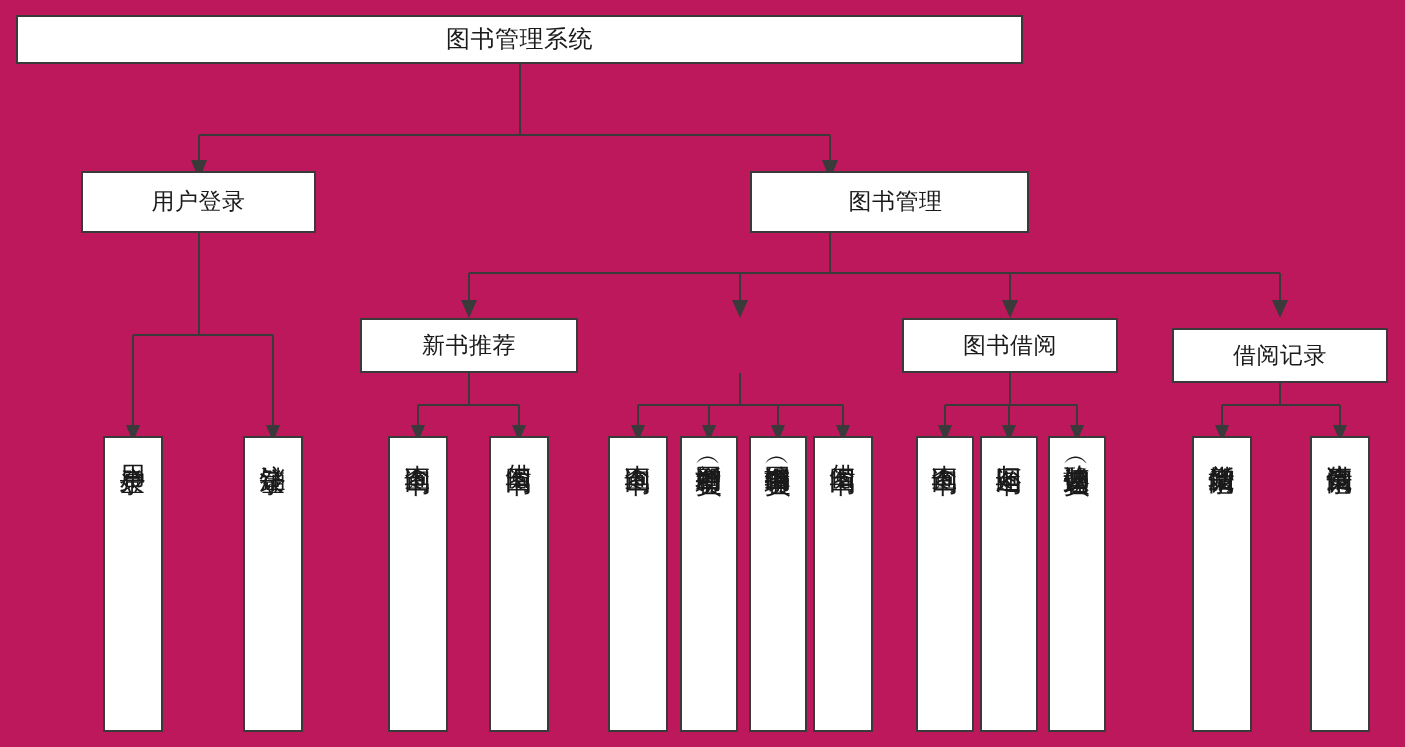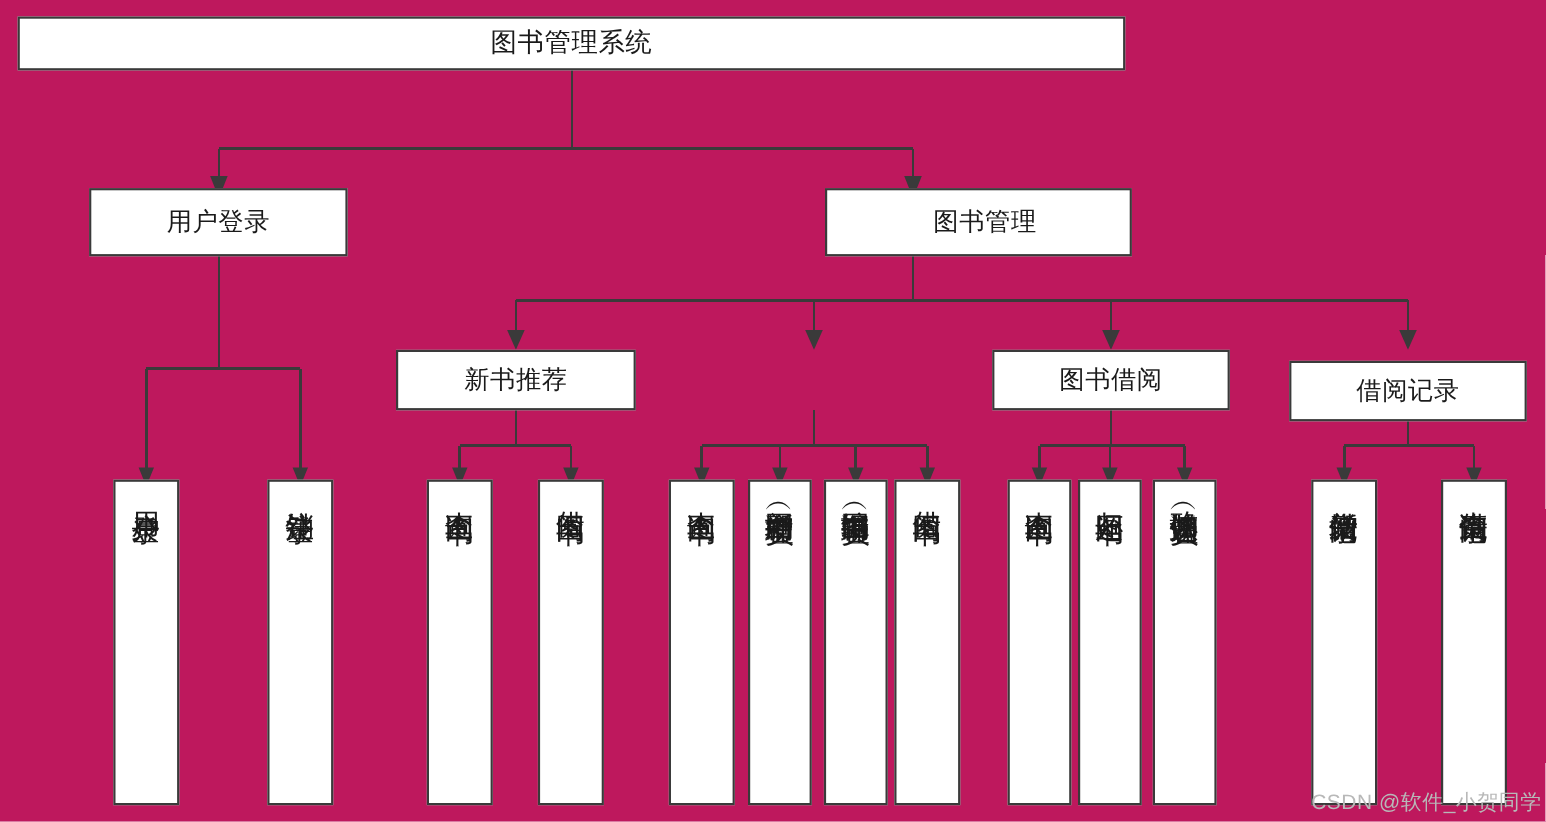--- a/index.html
+++ b/index.html
@@ -222,15 +222,14 @@
   </div>
 
   <div class="node v tall" style="left:1192px; top:436px; width:60px; height:296px;">
     <span class="lbl">新增借阅记录</span>
   </div>
 
   <div class="node v tall" style="left:1310px; top:436px; width:60px; height:296px;">
     <span class="lbl">查询借阅记录</span>
   </div>
 
-  <div class="watermark" style="left:1192px; top:716px;">CSDN @软件_小贺同学</div>
 
 </div>
 
 </body></html>

